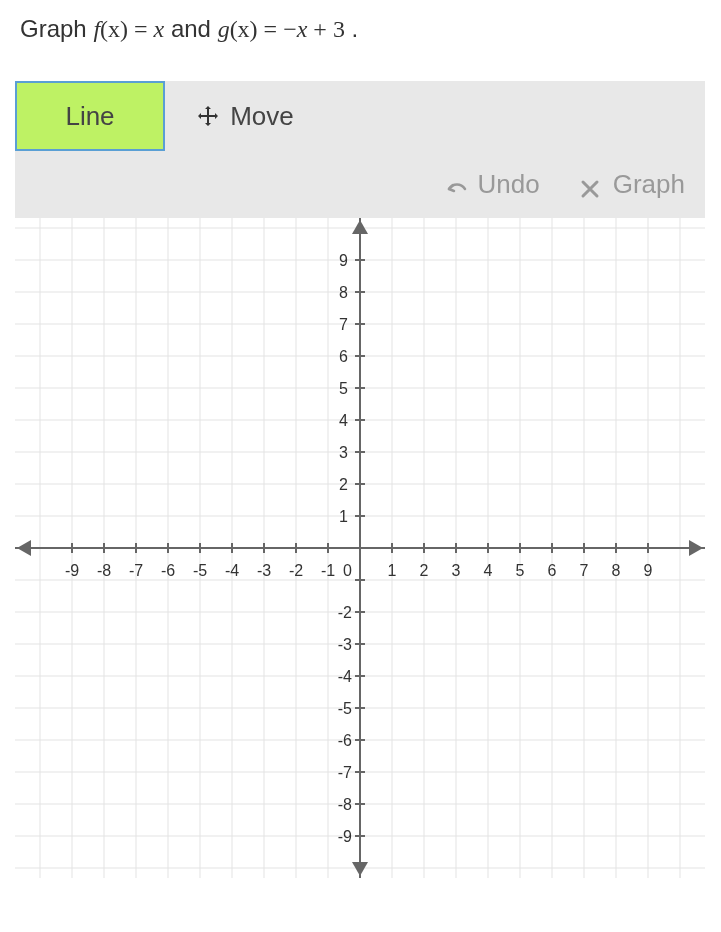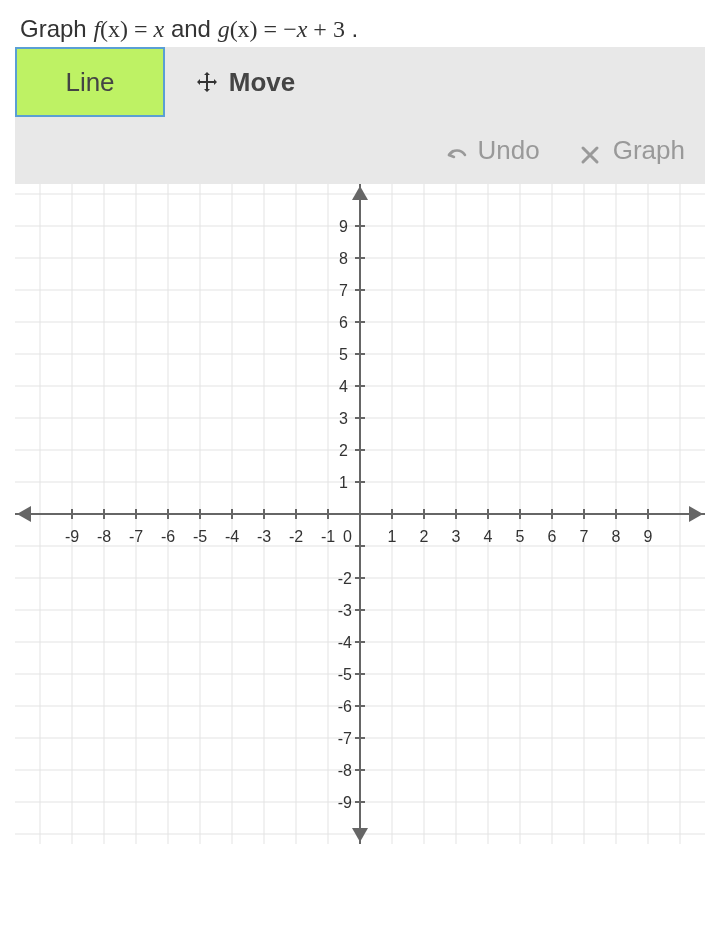--- a/index.html
+++ b/index.html
@@ -6,21 +6,21 @@
     body {
       font-family: Arial, Helvetica, sans-serif;
       background: #fff;
       width: 721px;
       padding: 15px;
       color: #333;
     }
     .question {
       font-size: 24px;
       color: #333;
-      margin-bottom: 4px;
+      margin-bottom: 38px;
       padding-left: 5px;
     }
     .question .math {
       font-family: "Times New Roman", serif;
       font-style: italic;
     }
     .question .op {
       font-family: "Times New Roman", serif;
       font-style: normal;
     }
@@ -48,21 +48,20 @@
       gap: 10px;
     }
     .line-btn {
       width: 150px;
       background: #bef264;
       border: 2px solid #5a9fd4;
     }
     .move-btn {
       width: 160px;
       background: transparent;
-      font-weight: bold;
     }
     .move-icon {
       width: 24px;
       height: 24px;
       display: inline-block;
     }
     .toolbar-row2 {
       display: flex;
       align-items: center;
       justify-content: flex-end;

